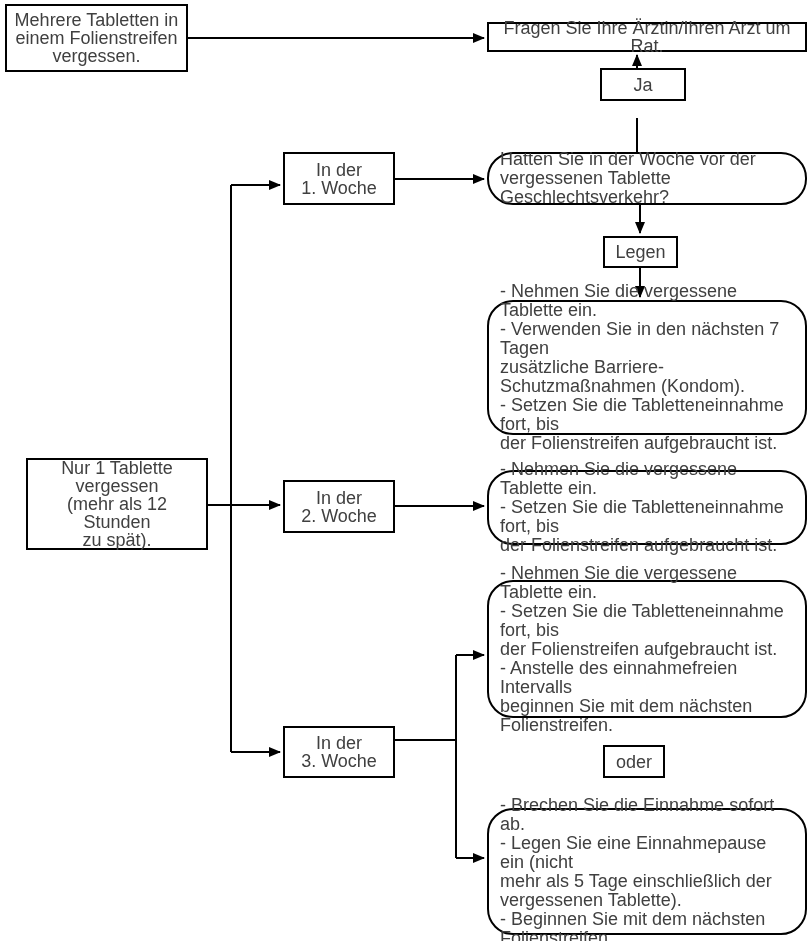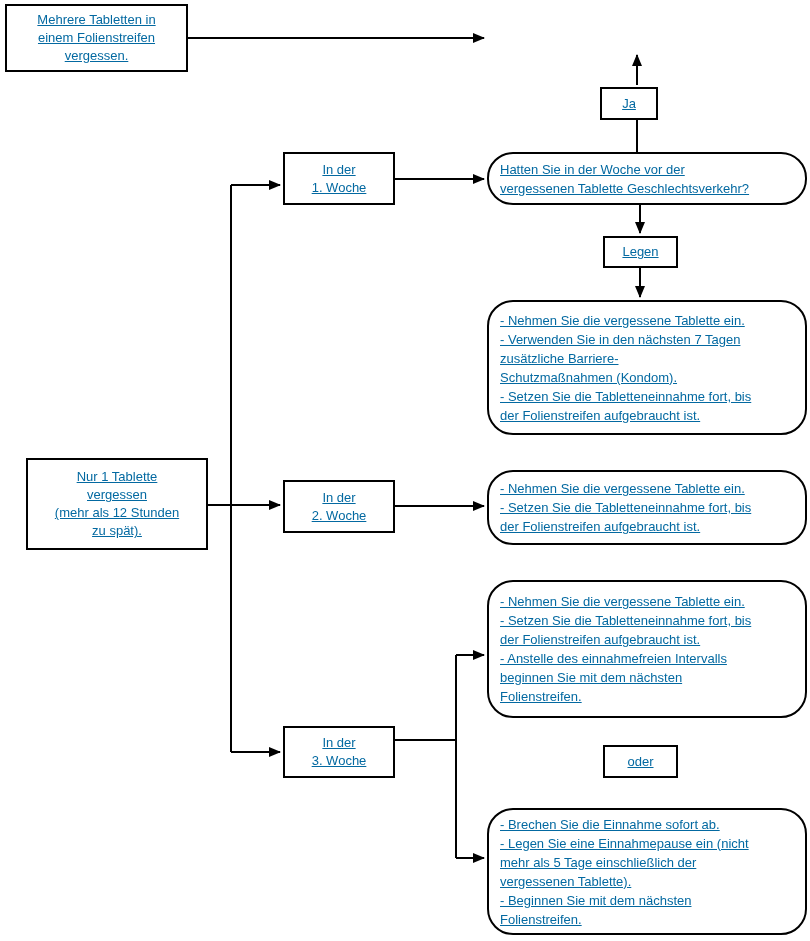--- a/index.html
+++ b/index.html
@@ -18,54 +18,53 @@
   .connectors {
     position: absolute;
     left: 0; top: 0;
     width: 810px; height: 941px;
     pointer-events: none;
   }
   .box {
     position: absolute;
     border: 2px solid #000000;
     background: #ffffff;
-    font-size: 13px;
+    font-size: 18px;
     line-height: 18px;
     display: flex;
     align-items: center;
     white-space: pre-line;
-    color: #0369a1;
-    text-decoration: underline;
+    color: #404040;
   }
   .box.center {
     justify-content: center;
     text-align: center;
     padding: 2px 4px;
   }
   .box.left {
     justify-content: flex-start;
     text-align: left;
     padding: 8px 11px;
     line-height: 19px;
     border-radius: 26px;
   }
   
   .b-multiple   { left: 5px;   top: 4px;   width: 183px; height: 68px; }
   .b-ask        { left: 487px; top: 22px;  width: 320px; height: 30px; }
-  .b-ja         { left: 600px; top: 87px;  width: 58px;  height: 33px; }
+  .b-ja         { left: 600px; top: 68px;  width: 86px;  height: 33px; }
   .b-week1      { left: 283px; top: 152px; width: 112px; height: 53px; }
   .b-question   { left: 487px; top: 152px; width: 320px; height: 53px; line-height: 19px; }
   .b-nein       { left: 603px; top: 236px; width: 75px;  height: 32px; }
   .b-instr1     { left: 487px; top: 300px; width: 320px; height: 135px; }
   .b-onetablet  { left: 8px;   top: 458px; width: 182px; height: 92px; margin-left: 18px; }
   .b-week2      { left: 283px; top: 480px; width: 112px; height: 53px; }
   .b-instr2     { left: 487px; top: 470px; width: 320px; height: 75px; }
   .b-instr3     { left: 487px; top: 580px; width: 320px; height: 138px; }
   .b-week3      { left: 283px; top: 726px; width: 112px; height: 52px; }
-  .b-oder       { left: 603px; top: 745px; width: 75px;  height: 33px; }
+  .b-oder       { left: 603px; top: 745px; width: 62px;  height: 33px; }
   .b-instr4     { left: 487px; top: 808px; width: 320px; height: 127px; }
 </style>
 </head>
 <body>
 
 <div class="canvas">
 
   <svg class="connectors" width="810" height="941" viewBox="0 0 810 941" xmlns="http://www.w3.org/2000/svg">
     <defs>
       <marker id="arrowhead" markerWidth="13" markerHeight="11" refX="11" refY="5" orient="auto" markerUnits="userSpaceOnUse">
@@ -95,20 +94,21 @@
       <line x1="456" y1="655" x2="456" y2="858"></line>
       <line x1="456" y1="655" x2="484" y2="655" marker-end="url(#arrowhead)"></line>
       <line x1="456" y1="858" x2="484" y2="858" marker-end="url(#arrowhead)"></line>
     </g>
   </svg>
 
   <div class="box center b-multiple">Mehrere Tabletten in
 einem Folienstreifen
 vergessen.</div>
 
+  <div class="box center b-ask">Fragen Sie Ihre Ärztin/Ihren Arzt um Rat.</div>
 
   <div class="box center b-ja">Ja</div>
 
   <div class="box center b-week1">In der
 1. Woche</div>
 
   <div class="box left b-question">Hatten Sie in der Woche vor der
 vergessenen Tablette Geschlechtsverkehr?</div>
 
   <div class="box center b-nein">Legen</div>

